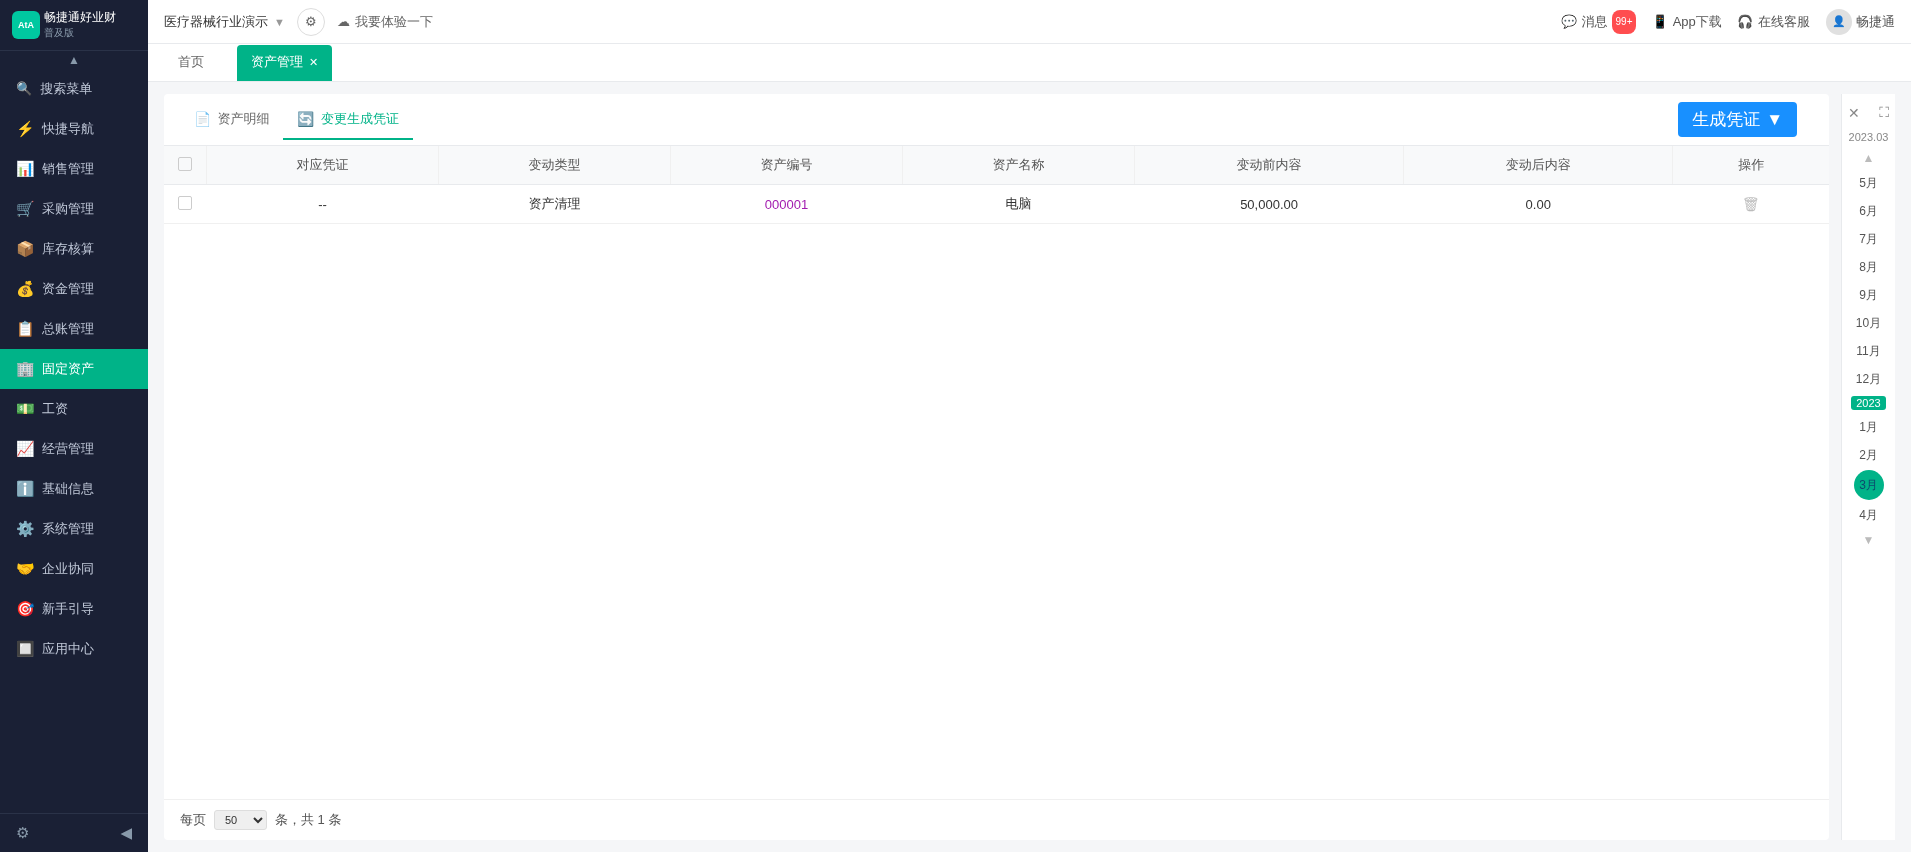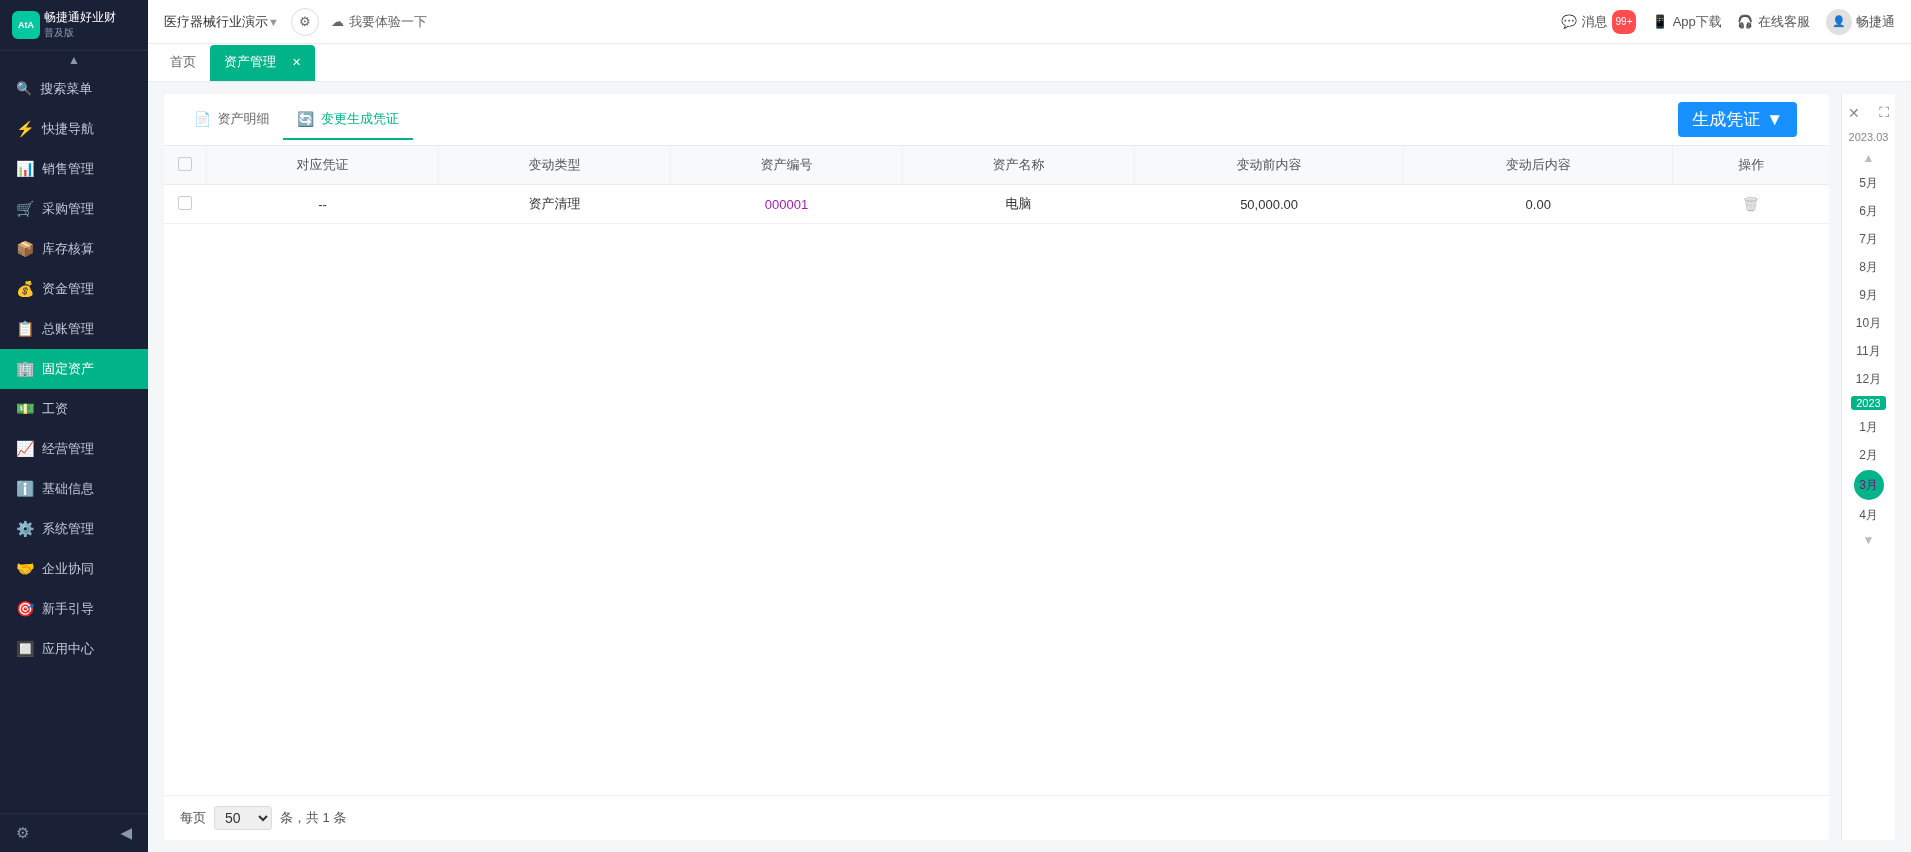--- a/index.html
+++ b/index.html
@@ -80,21 +80,21 @@
       height: 44px;
       display: flex;
       align-items: center;
       justify-content: space-between;
       flex-shrink: 0;
     }
     .topbar-left {
       display: flex; align-items: center; gap: 12px;
     }
     .company-selector {
-      display: flex; align-items: center; 
+      display: flex; align-items: center; gap: 6px;
       color: #333; font-size: 13px; cursor: pointer;
     }
     .company-selector .arrow { color: #999; font-size: 11px; }
     .settings-btn {
       width: 28px; height: 28px; border-radius: 50%;
       border: 1px solid #ddd; display: flex; align-items: center; justify-content: center;
       cursor: pointer; color: #666;
     }
     .experience-btn {
       display: flex; align-items: center; gap: 5px;
@@ -116,39 +116,39 @@
     .user-avatar {
       width: 26px; height: 26px; border-radius: 50%;
       background: #e0e0e0; display: flex; align-items: center; justify-content: center;
       color: #888; font-size: 11px;
     }
 
     
     .tabbar {
       background: #fff;
       border-bottom: 1px solid #e8eaed;
-      padding: 0 8px;
+      padding: 0 16px;
       height: 38px;
       display: flex;
       align-items: flex-end;
       flex-shrink: 0;
     }
     .tab {
       padding: 8px 14px;
       font-size: 13px;
       cursor: pointer;
       color: #666;
       border-bottom: 2px solid transparent;
     }
     .tab.active {
       background: #00b388;
       color: #fff;
       border-radius: 4px 4px 0 0;
       border-bottom: 2px solid #00b388;
-      display: flex; align-items: center; gap: 16px;
+      display: flex; align-items: center; gap: 6px; margin-left: 19px;
     }
     .tab-close { font-size: 11px; cursor: pointer; }
 
     
     .content {
       flex: 1;
       background: #f5f6f8;
       overflow-y: auto;
       padding: 12px 16px;
       display: flex;
@@ -238,21 +238,21 @@
     .pagination {
       padding: 10px 16px;
       border-top: 1px solid #f0f0f0;
       display: flex; align-items: center; gap: 8px;
       font-size: 13px; color: #555;
     }
     .per-page-select {
       border: 1px solid #ddd;
       border-radius: 3px;
       padding: 2px 6px;
-      font-size: 14px;
+      font-size: 11px;
       color: #333;
     }
 
     
     .right-panel {
       width: 54px;
       background: #fff;
       border-left: 1px solid #e8eaed;
       display: flex;
       flex-direction: column;
@@ -282,21 +282,21 @@
       margin: 1px 0;
     }
     .month-item.current {
       background: #1890ff;
       color: #fff;
       border-radius: 50%;
       width: 30px; height: 30px;
     }
     .month-item.selected {
       background: #00b388;
-      color: #701a75;
+      color: #0c4a6e;
       border-radius: 50%;
       width: 30px; height: 30px;
     }
     .scroll-up, .scroll-down {
       color: #bbb; cursor: pointer; font-size: 12px;
       padding: 4px;
     }
     .year-badge {
       background: #00b388; color: #fff;
       font-size: 11px; padding: 1px 5px; border-radius: 3px;

